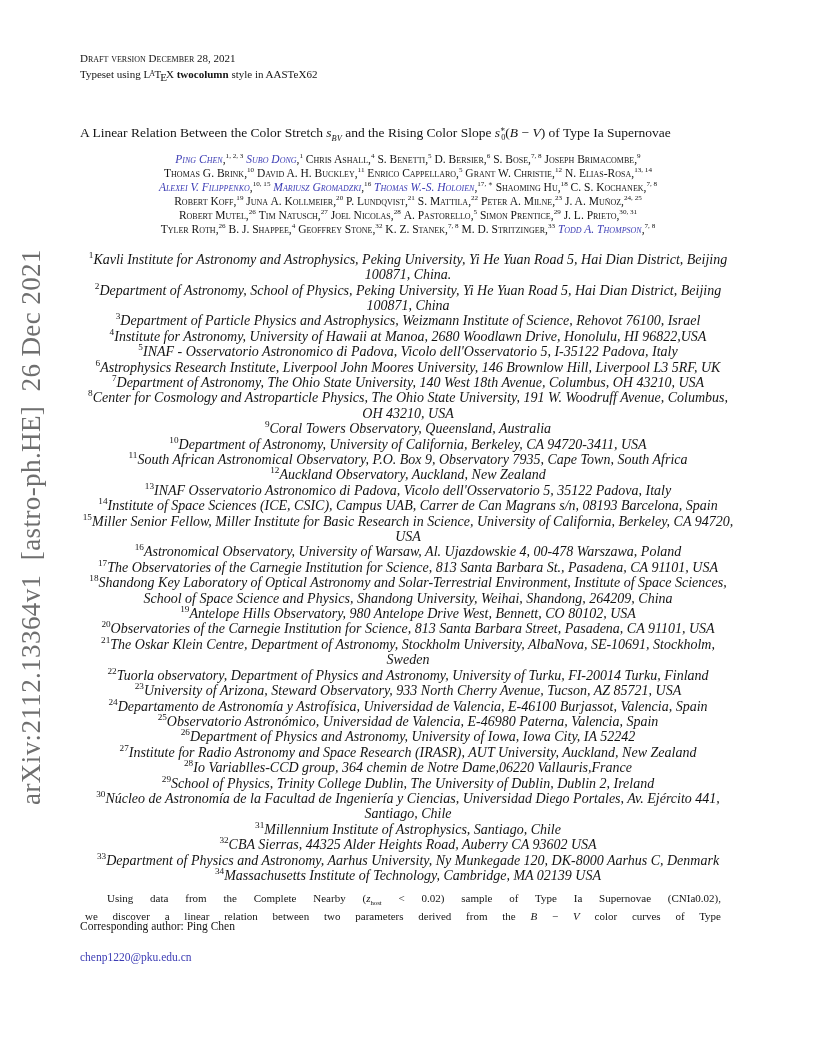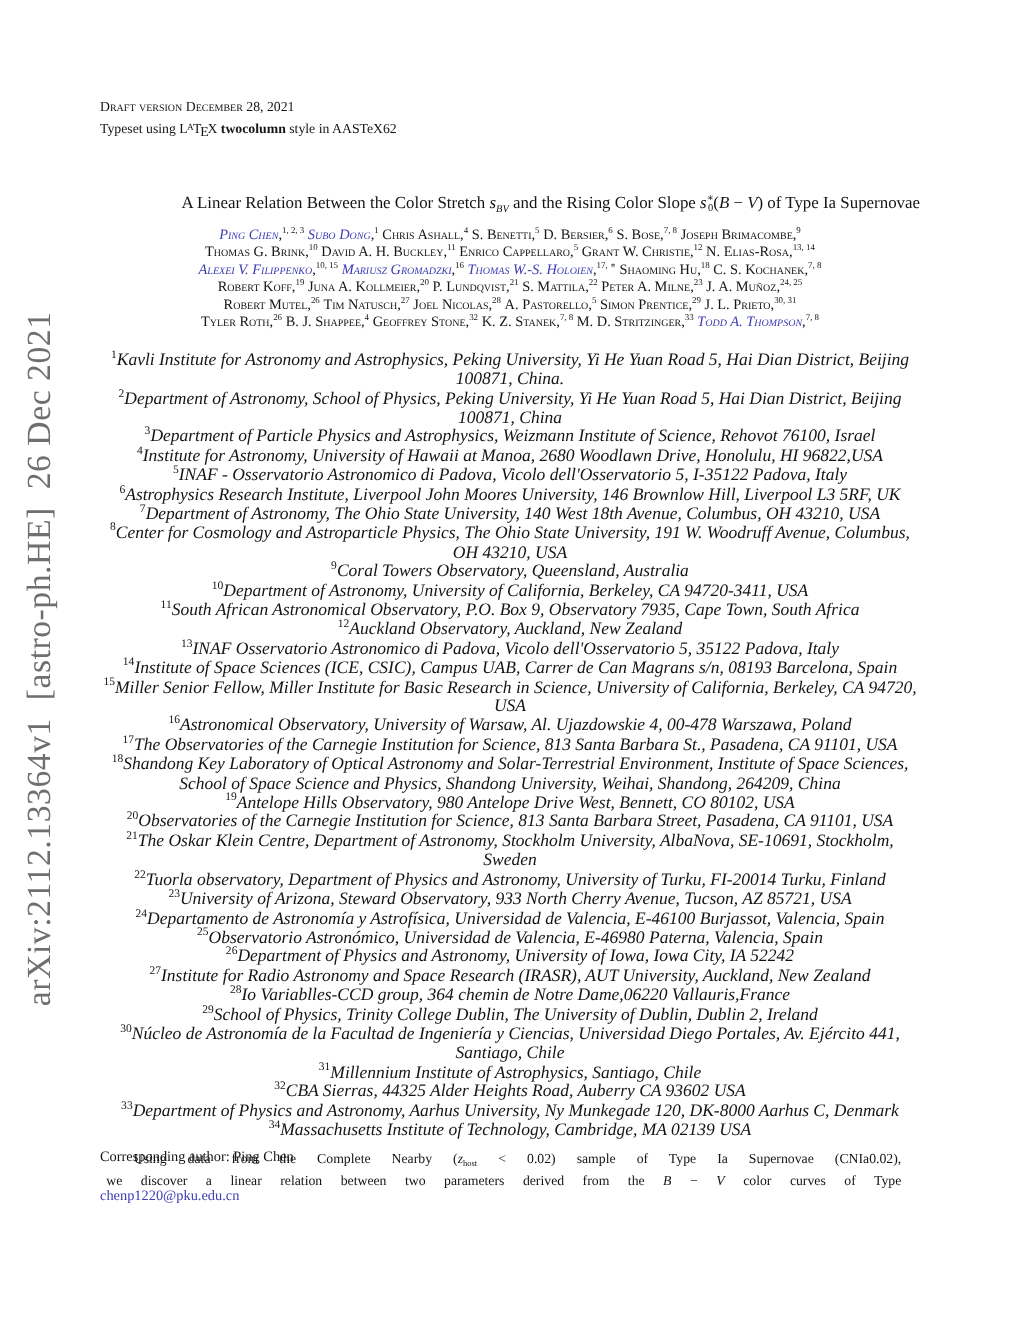--- a/index.html
+++ b/index.html
@@ -4,27 +4,27 @@
 <style>
   html,body{margin:0;padding:0;}
   body{
     width:816px;height:1056px;
     background:#ffffff;color:#141414;
     font-family:"Liberation Serif","DejaVu Serif",serif;
     position:relative;overflow:hidden;
   }
   .page-col{width:656px;margin-left:80px;position:relative;}
   
-  .hdr{padding-top:39px;font-size:11px;line-height:15px;margin-top:40px;}
+  .hdr{padding-top:51px;font-size:11px;line-height:15px;}
   .sc{font-variant:small-caps;}
   .bold{font-weight:bold;}
   .latex-a{font-size:0.68em;vertical-align:0.28em;margin:0 -0.07em;}
   .latex-e{vertical-align:-0.24em;margin:0 -0.09em;}
   
-  .title{margin-top:40px;text-align:right;font-size:13.5px;white-space:nowrap;}
+  .title{margin-top:40px;text-align:left;font-size:13.5px;white-space:nowrap;}
   .mi{font-style:italic;}
   sup{font-size:0.62em;line-height:0;}
   sub{font-size:0.62em;line-height:0;}
   .tuck{margin-left:-0.55em;}
   
   .authors{margin-top:11px;}
   .author-line{text-align:center;font-size:11.5px;line-height:14px;white-space:nowrap;margin:0 -42px;}
   .au{font-variant:small-caps;}
   .link{color:#3c3cb4;font-style:italic;}
   

